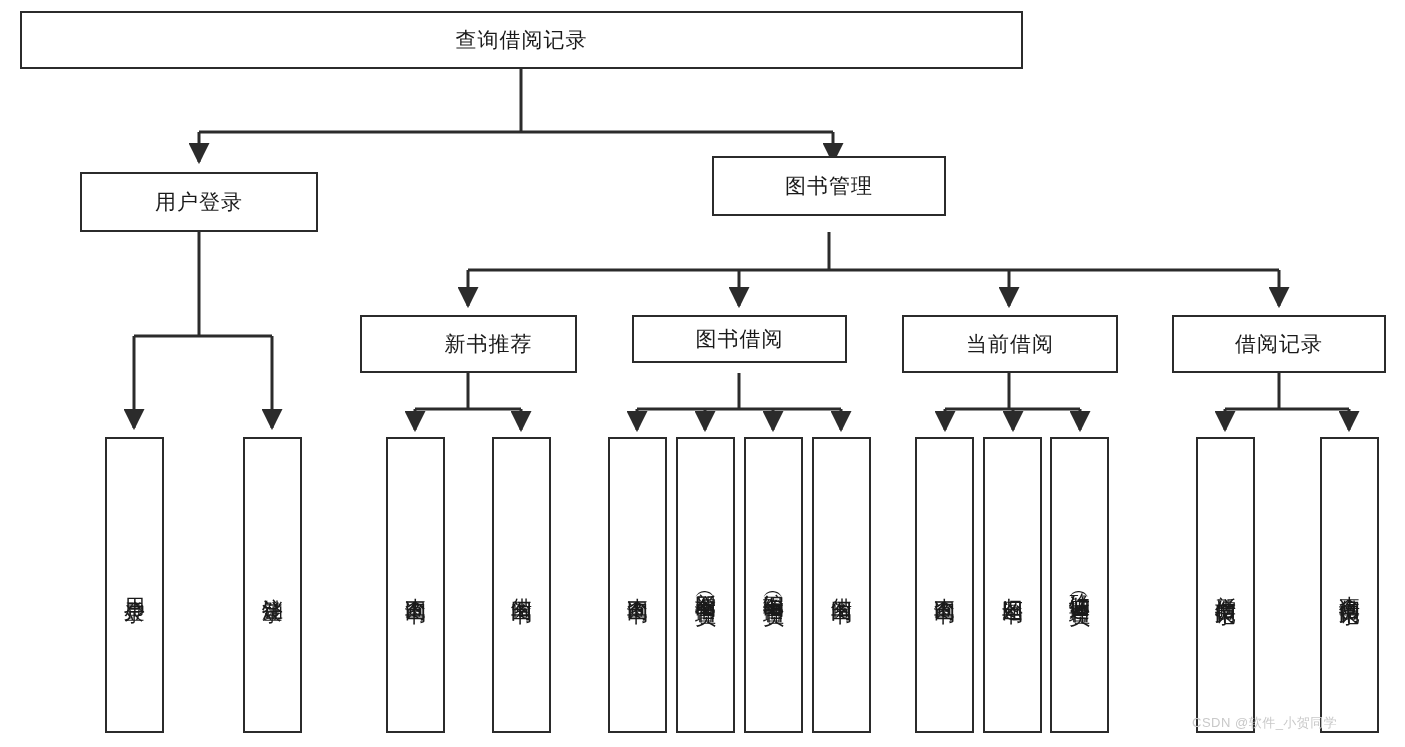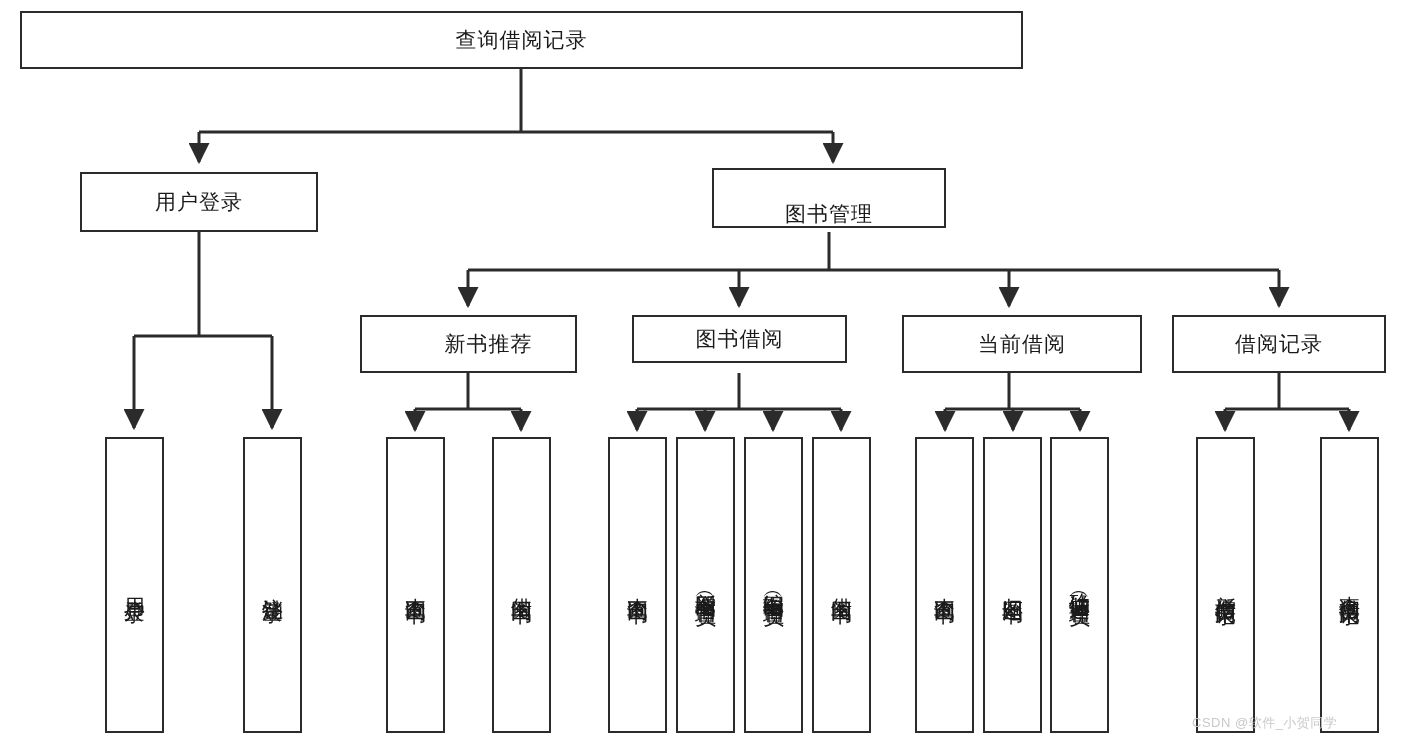--- a/index.html
+++ b/index.html
@@ -121,33 +121,33 @@
   </svg>
 
   <div class="node horiz" style="left:20px; top:11px; width:1003px; height:58px;">
     <span>查询借阅记录</span>
   </div>
 
   <div class="node horiz" style="left:80px; top:172px; width:238px; height:60px;">
     <span>用户登录</span>
   </div>
 
-  <div class="node horiz" style="left:712px; top:168px; width:234px; height:60px;align-items:flex-end;">
+  <div class="node horiz" style="left:712px; top:156px; width:234px; height:60px;">
     <span>图书管理</span>
   </div>
 
   <div class="node horiz" style="left:360px; top:315px; width:217px; height:58px;padding-left:40px;">
     <span>新书推荐</span>
   </div>
 
   <div class="node horiz" style="left:632px; top:315px; width:215px; height:48px;">
     <span>图书借阅</span>
   </div>
 
-  <div class="node horiz" style="left:902px; top:315px; width:240px; height:58px;">
+  <div class="node horiz" style="left:902px; top:315px; width:216px; height:58px;">
     <span>当前借阅</span>
   </div>
 
   <div class="node horiz" style="left:1172px; top:315px; width:214px; height:58px;">
     <span>借阅记录</span>
   </div>
 
   <div class="node vert" style="left:105px; top:437px; width:59px; height:296px;">
     <span class="vtext">用户登录</span>
   </div>

